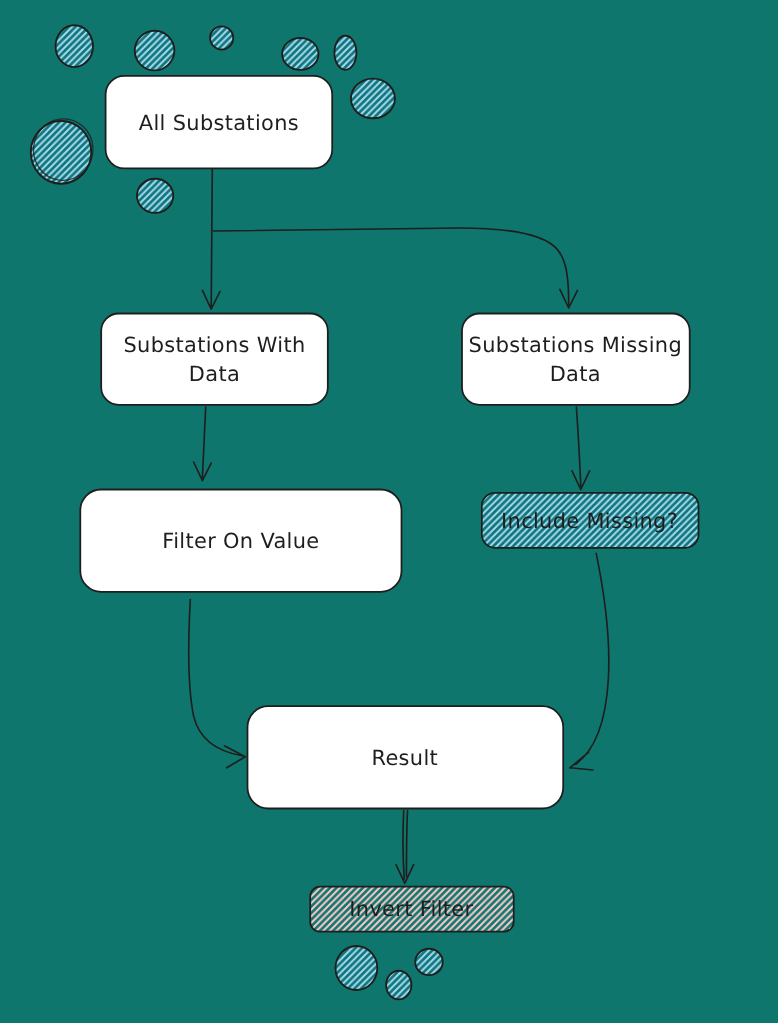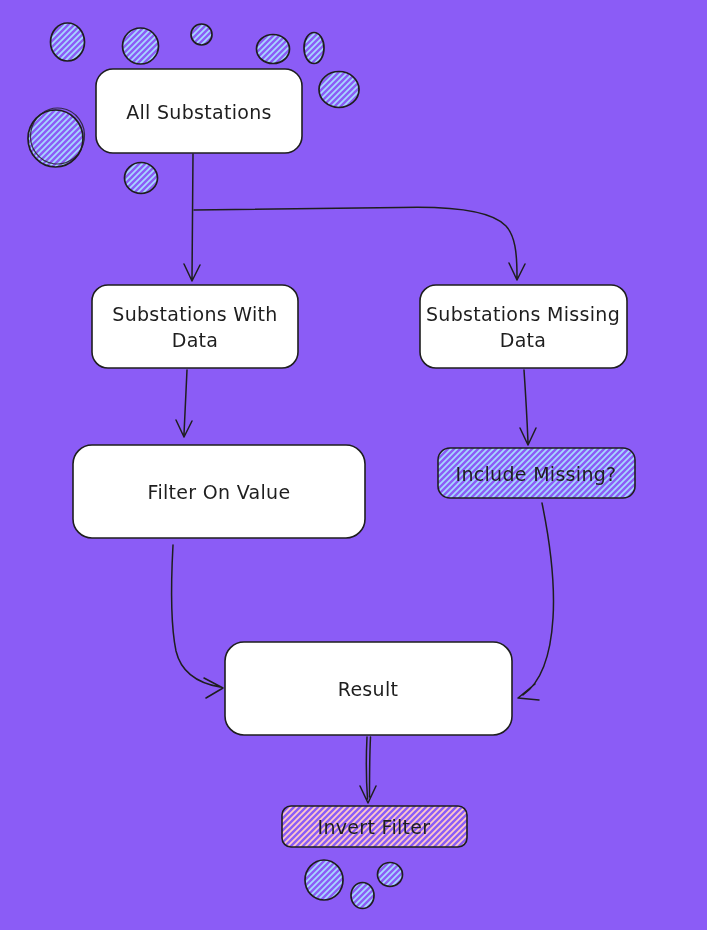--- a/index.html
+++ b/index.html
@@ -6,21 +6,21 @@
     margin: 0;
     padding: 0;
     background: #ffffff;
     width: 707px;
     height: 930px;
     overflow: hidden;
   }
   .stage {
     width: 707px;
     height: 930px;
-    background: #8b5cf6;
+    background: #0f766e;
     position: relative;
   }
   svg { display: block; }
   .node-rect {
     fill: #ffffff;
     stroke: #1e1e1e;
     stroke-width: 1.6;
   }
   .node-rect.fill-blue  { fill: url(#hatch-blue); }
   .node-rect.fill-pink  { fill: url(#hatch-pink); }

